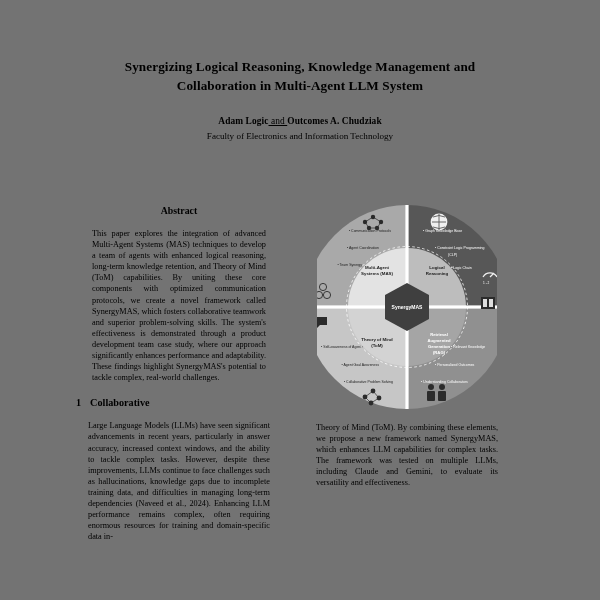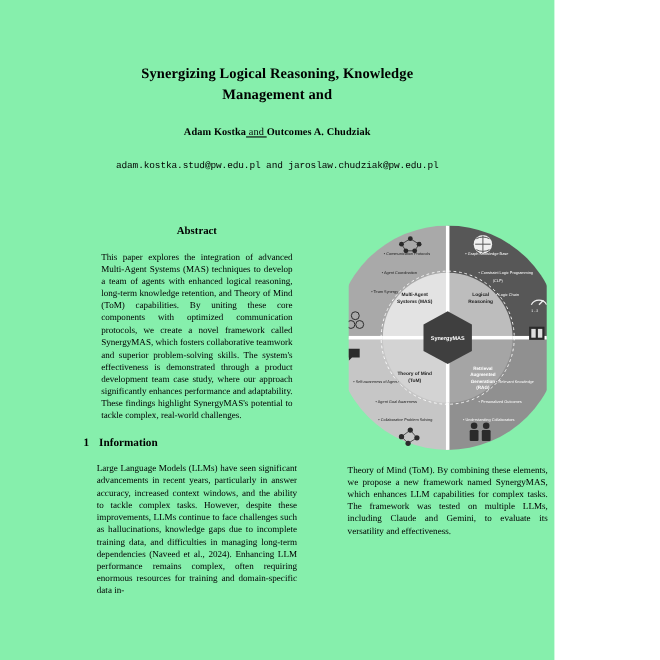--- a/index.html
+++ b/index.html
@@ -9,23 +9,23 @@
   }
   body {
     width: 600px;
     height: 600px;
     overflow: hidden;
     font-family: "Liberation Serif", "DejaVu Serif", serif;
     color: #000000;
   }
   .page {
     position: relative;
-    width: 504px;
+    width: 600px;
     height: 600px;
-    background: #86efac;
+    background: #737373;
     padding: 0;
     box-sizing: border-box;
   }
 
   
   .titleblock {
     padding: 58px 92px 0 92px;
     text-align: center;
   }
   .paper-title {
@@ -131,39 +131,39 @@
   }
 </style>
 </head>
 <body>
 
 <div class="page">
 
   <div class="titleblock">
     <h1 class="paper-title">
       <span>Synergizing Logical Reasoning, Knowledge Management and</span><br>
+      <span>Collaboration in Multi-Agent LLM System</span>
     </h1>
     <div class="authors">
-      <span>Adam Kostka</span><span class="sep"> and </span><span>Outcomes A. Chudziak</span>
+      <span>Adam Logic</span><span class="sep"> and </span><span>Outcomes A. Chudziak</span>
     </div>
     <div class="affil">
-      <br>
+      <span>Faculty of Electronics and Information Technology</span><br>
     </div>
-    <div class="emails">adam.kostka.stud@pw.edu.pl and jaroslaw.chudziak@pw.edu.pl</div>
   </div>
 
   <div class="columns">
 
     <div class="col">
       <div class="abstract-head">Abstract</div>
       <p class="body abstract-body">This paper explores the integration of advanced Multi-Agent Systems (MAS) techniques to develop a team of agents with enhanced logical reasoning, long-term knowledge retention, and Theory of Mind (ToM) capabilities. By uniting these core components with optimized communication protocols, we create a novel framework called SynergyMAS, which fosters collaborative teamwork and superior problem-solving skills. The system's effectiveness is demonstrated through a product development team case study, where our approach significantly enhances performance and adaptability. These findings highlight SynergyMAS's potential to tackle complex, real-world challenges.</p>
 
       <div class="section-head">
         <span class="section-num">1</span>
-        <span>Information</span>
+        <span>Collaborative</span>
       </div>
       <p class="body">Large Language Models (LLMs) have seen significant advancements in recent years, particularly in answer accuracy, increased context windows, and the ability to tackle complex tasks. However, despite these improvements, LLMs continue to face challenges such as hallucinations, knowledge gaps due to incomplete training data, and difficulties in managing long-term dependencies (Naveed et al., 2024). Enhancing LLM performance remains complex, often requiring enormous resources for training and domain-specific data in-</p>
     </div>
 
     <div class="col">
 
       <div class="figure">
         <div class="figure-canvas">
 
           <svg width="180" height="205" viewBox="0 0 180 205">

